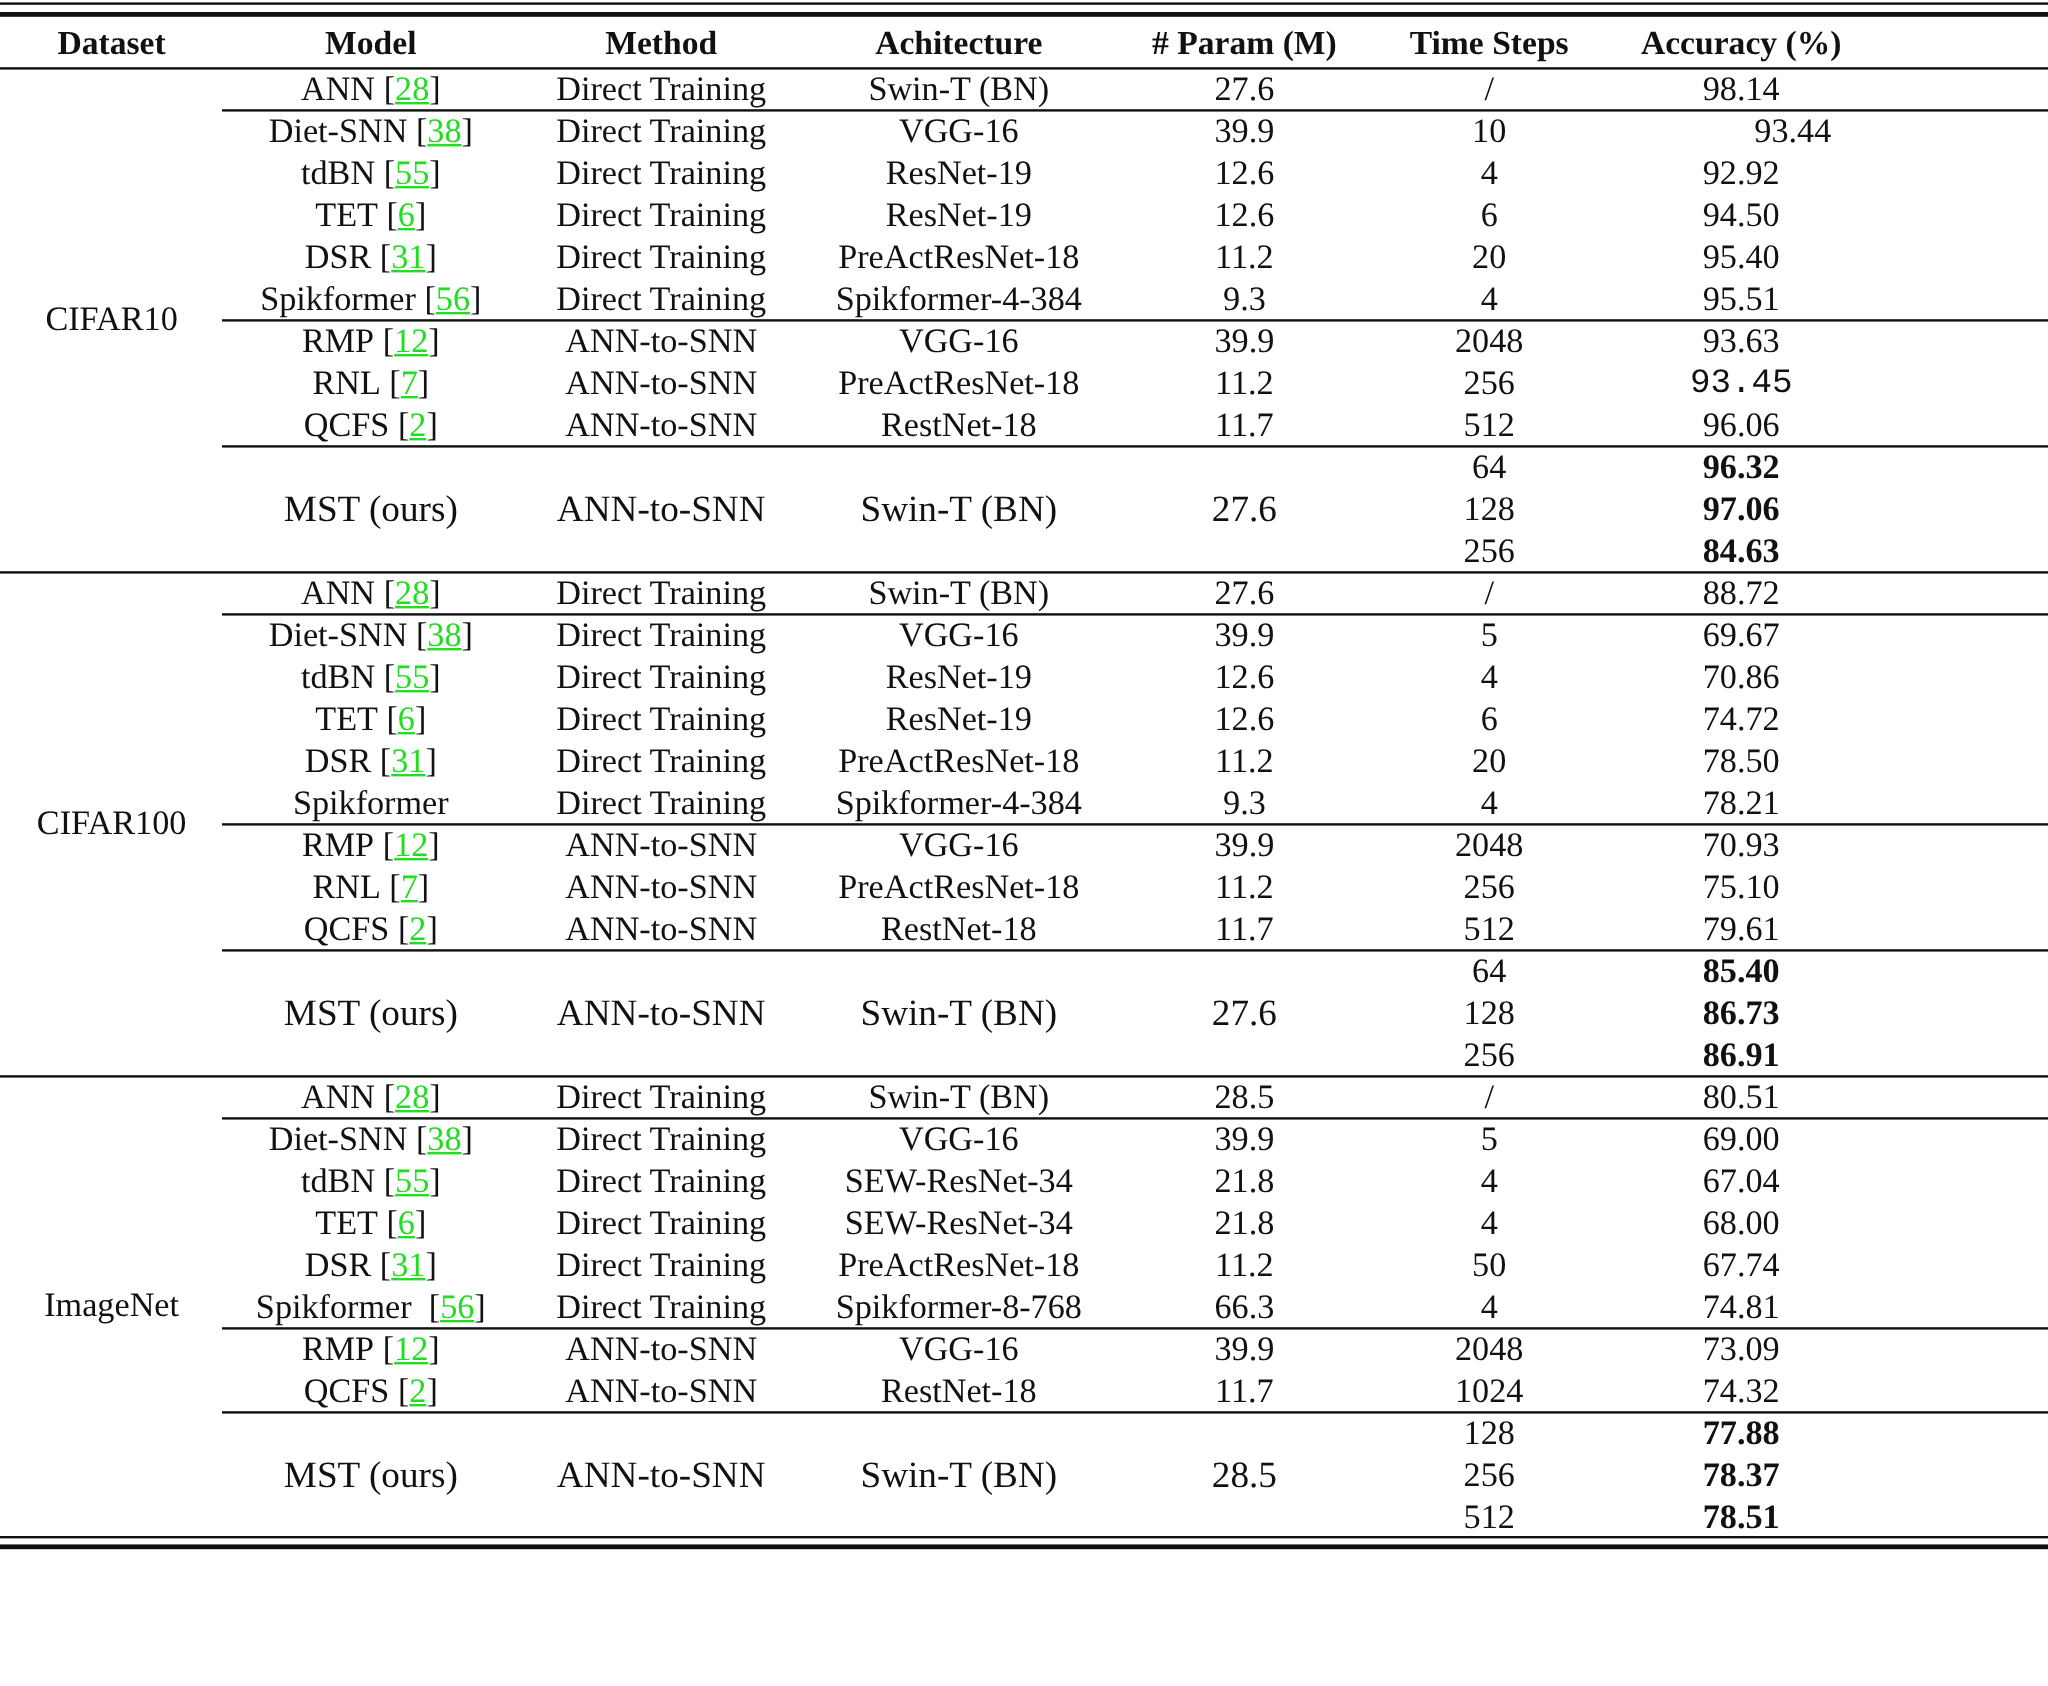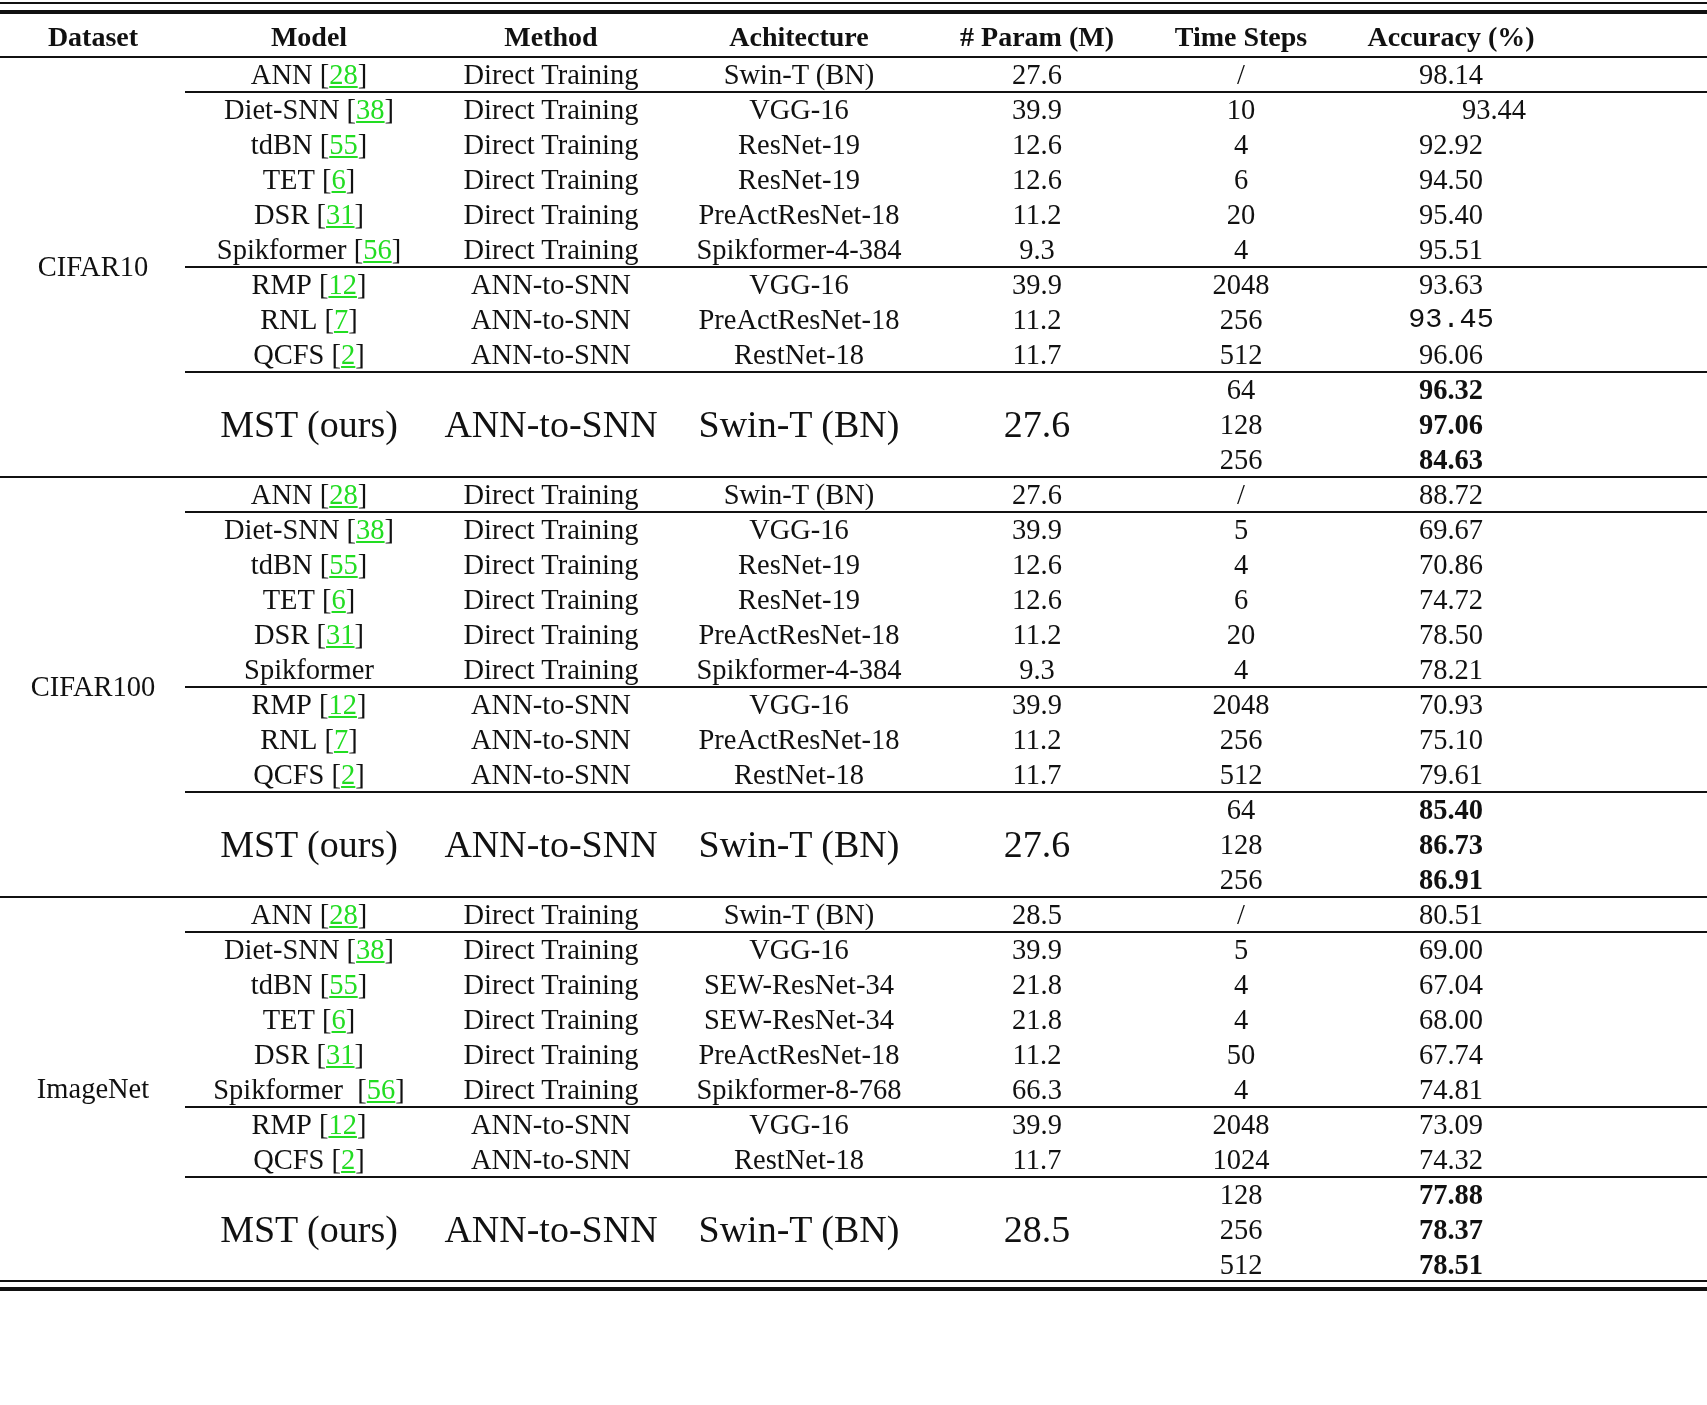--- a/index.html
+++ b/index.html
@@ -6,21 +6,21 @@
   body { width: 1707px; height: 1405px; position: relative; overflow: hidden;
          font-family: "Liberation Serif", "DejaVu Serif", serif; color: #111; }
   .rule { position: absolute; background: #111; }
   .row { position: absolute; left: 0; width: 1707px; height: 35px; }
   .cell { position: absolute; top: 0; height: 35px; line-height: 35px; text-align: center;
           font-size: 28.5px; white-space: nowrap; transform: translateX(-50%); }
   .hdr .cell { font-weight: bold; font-size: 28px; }
   .bold { font-weight: bold; }
   .cite { color: #22dd22; text-decoration: underline; }
   .ds { position: absolute; left: 93px; transform: translate(-50%, -50%); font-size: 28.5px; white-space: nowrap; }
-  .mst { position: absolute; transform: translate(-50%, -50%); font-size: 38px; white-space: nowrap; }
+  .mst { position: absolute; transform: translate(-50%, -50%); font-size: 31px; white-space: nowrap; }
 </style>
 </head>
 <body>
 
 <div class="rule" style="left:0;top:2px;width:1707px;height:2px;"></div>
 <div class="rule" style="left:0;top:10px;width:1707px;height:4px;"></div>
 
 <div class="row hdr" style="top:19px;">
   <div class="cell" style="left:93px;">Dataset</div>
   <div class="cell" style="left:309px;">Model</div>

